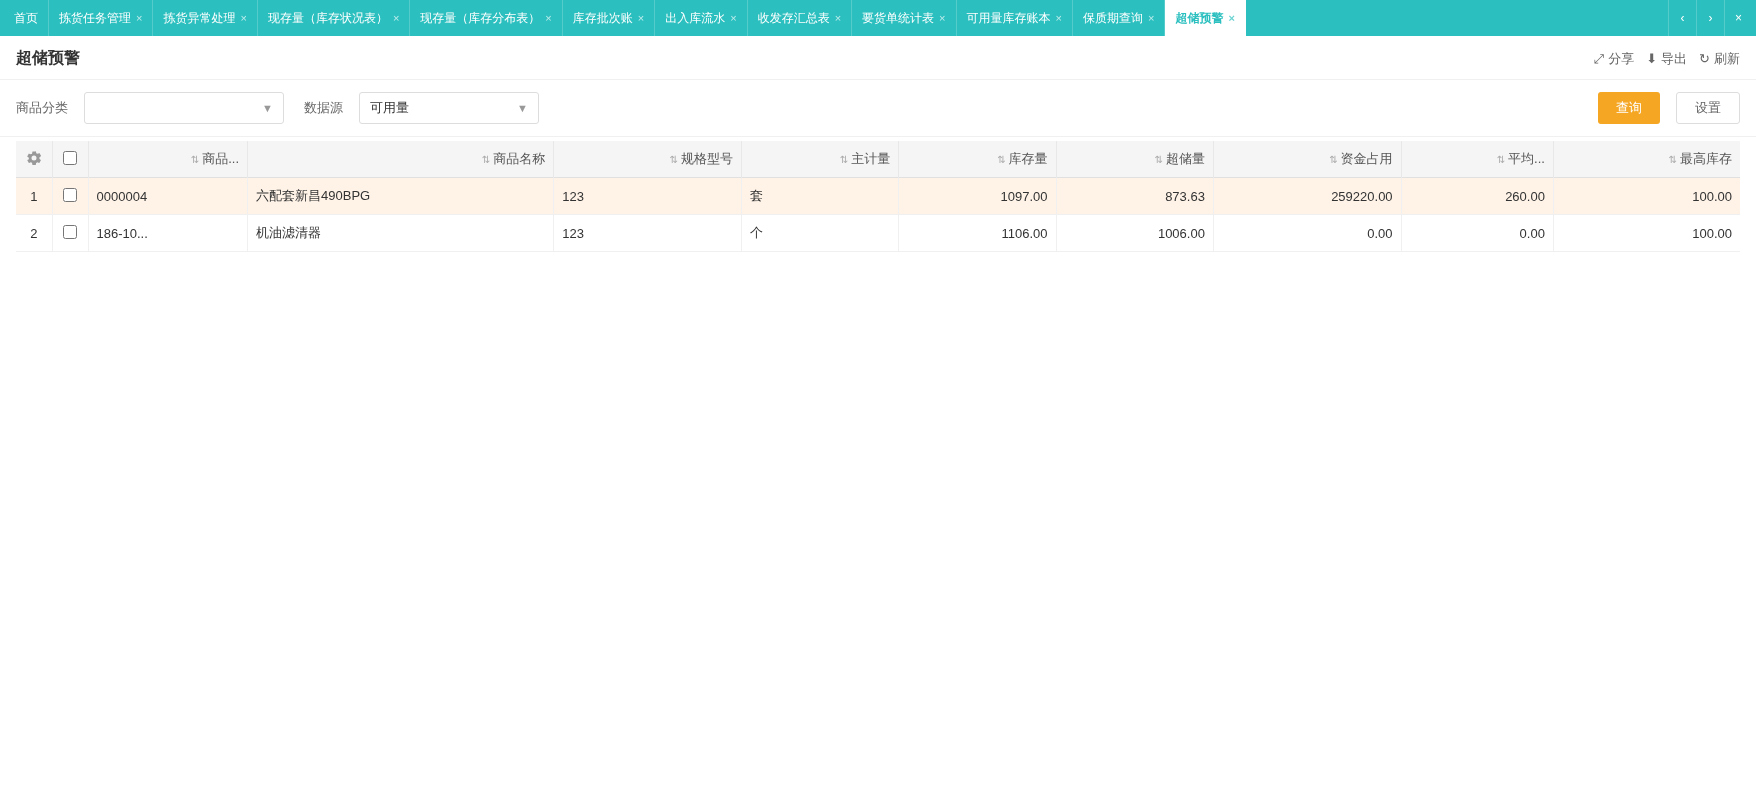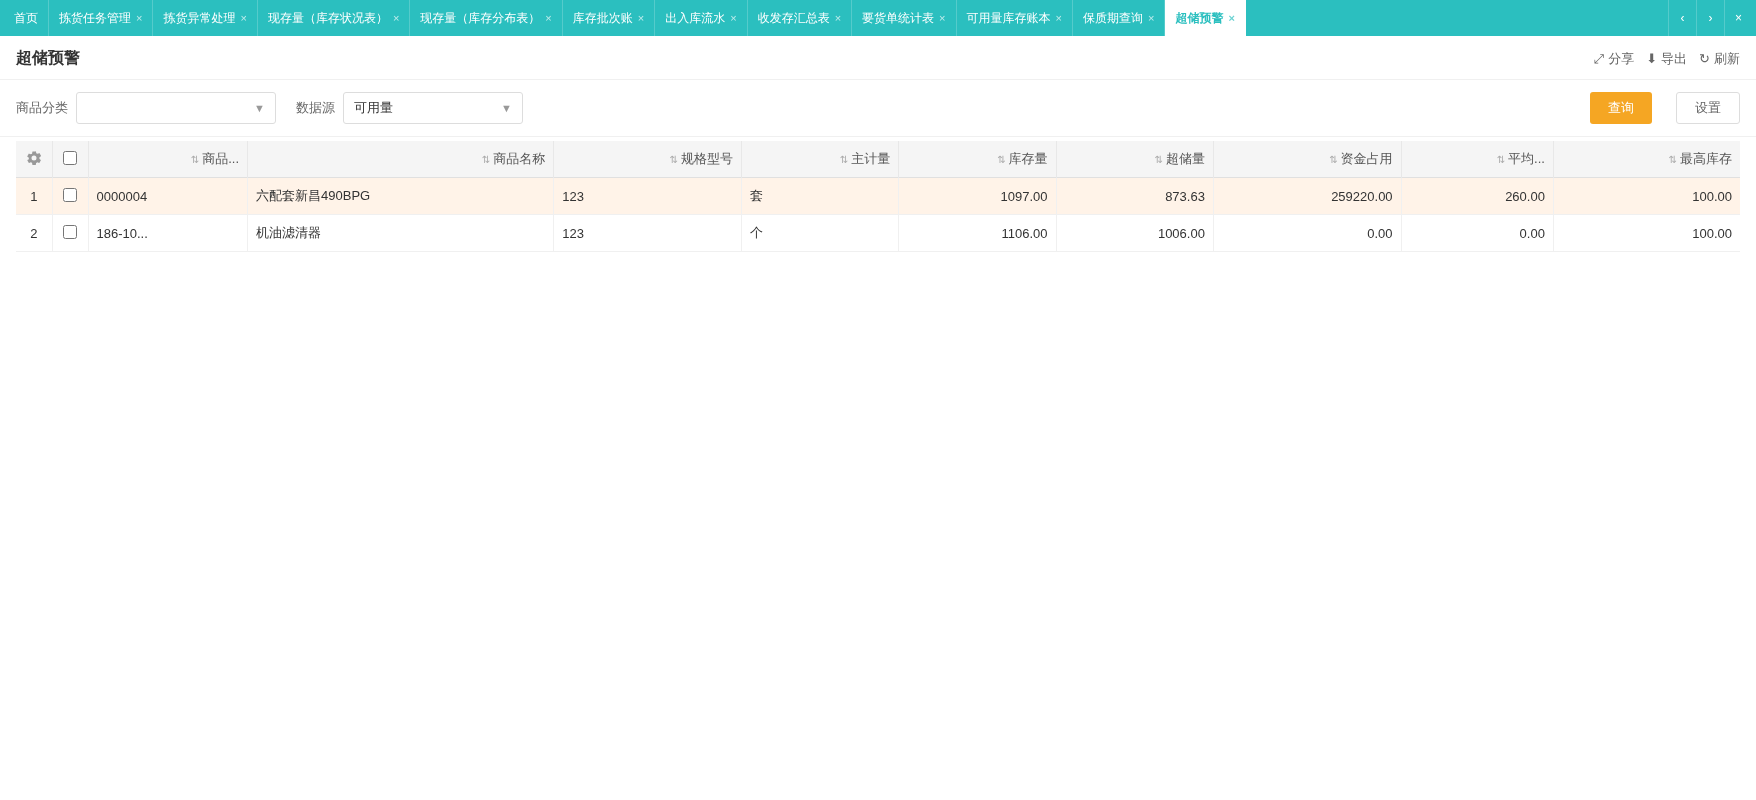--- a/index.html
+++ b/index.html
@@ -94,21 +94,21 @@
     .filter-area {
       display: flex;
       align-items: center;
       padding: 12px 16px;
       gap: 20px;
       border-bottom: 1px solid #f0f0f0;
     }
     .filter-group {
       display: flex;
       align-items: center;
-      gap: 8px;
+      gap: 16px;
     }
     .filter-label {
       color: #666;
       font-size: 13px;
       white-space: nowrap;
     }
     .filter-select {
       display: flex;
       align-items: center;
       border: 1px solid #ddd;
@@ -119,21 +119,21 @@
       cursor: pointer;
       justify-content: space-between;
       font-size: 13px;
       color: #333;
       height: 32px;
     }
     .filter-select .chevron { color: #999; font-size: 11px; margin-left: 8px; }
     .filter-actions-right {
       margin-left: auto;
       display: flex;
-      gap: 8px;
+      gap: 0;
     }
     .btn-query {
       background: #f5a623;
       color: #fff;
       border: none;
       border-radius: 3px;
       padding: 6px 18px;
       cursor: pointer;
       font-size: 13px;
     }

